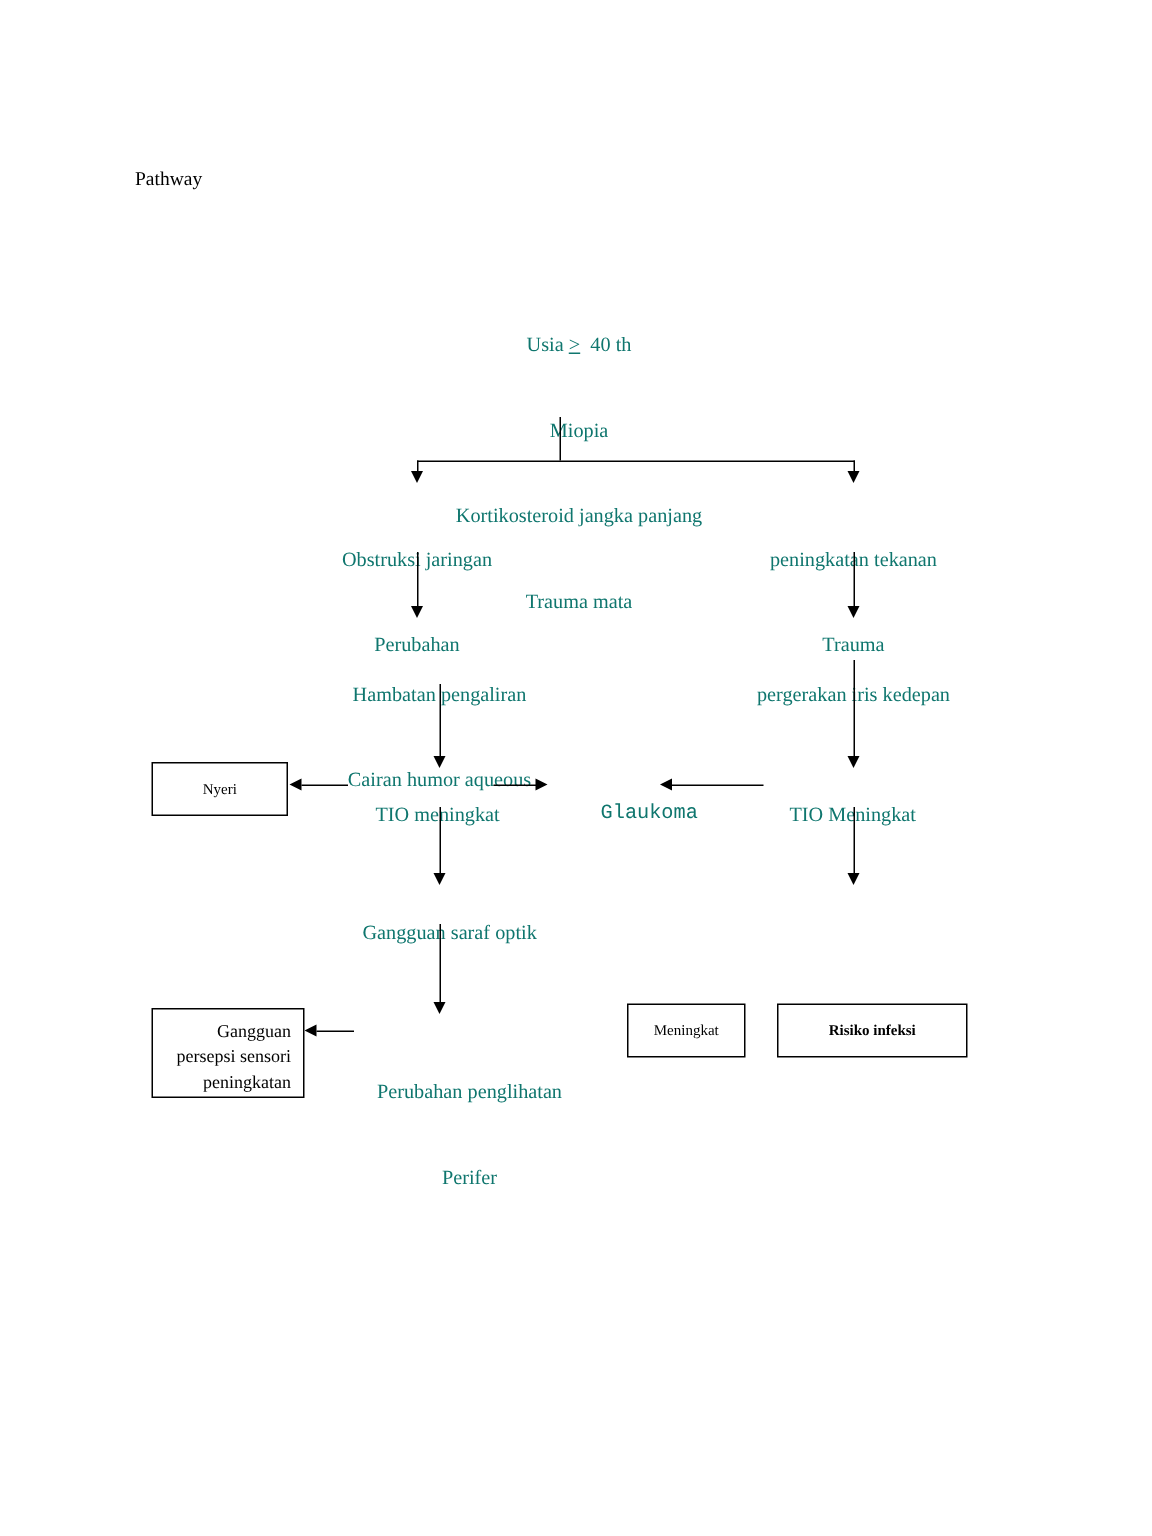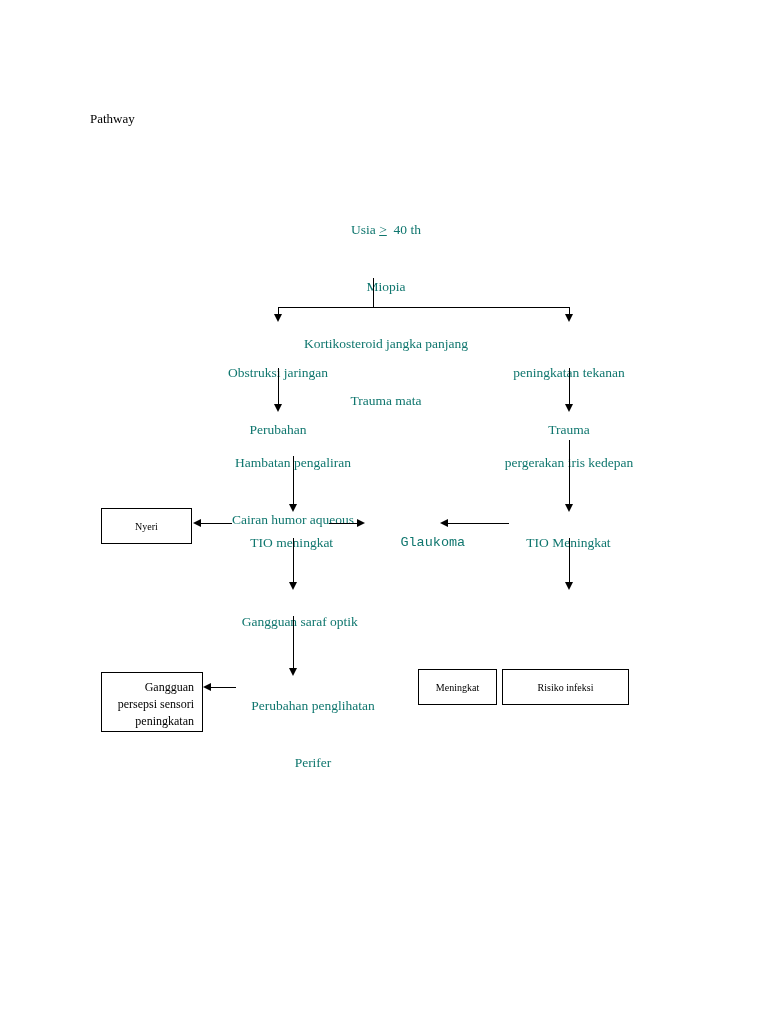--- a/index.html
+++ b/index.html
@@ -184,35 +184,35 @@
   <div class="arrow-down" style="left:564.5px; top:582px;"></div>
 
   <div class="label center" style="left:218px; top:593px; width:150px;">
     <span>Gangguan saraf optik</span>
   </div>
 
 
   <div class="vline" style="left:293px; top:616px; height:54px;"></div>
   <div class="arrow-down" style="left:288.5px; top:668px;"></div>
 
-  <div class="label center" style="left:233px; top:658px; width:160px;">
+  <div class="label center" style="left:233px; top:680px; width:160px;">
     <div>Perubahan penglihatan</div>
     <div>Perifer</div>
   </div>
 
   <div class="hline" style="left:211px; top:687px; width:25px;"></div>
   <div class="arrow-left" style="left:203px; top:682.5px;"></div>
 
   <div class="box box-left" style="left:101px; top:672px; width:102px; height:60px;">
     <div>Gangguan</div>
     <div>persepsi sensori</div>
     <div>peningkatan</div>
   </div>
 
   <div class="box box-center" style="left:418px; top:669px; width:79px; height:36px;">
     <span>Meningkat</span>
   </div>
 
-  <div class="box box-center" style="left:502px; top:669px; width:127px; height:36px;">
+  <div class="box box-center" style="left:518px; top:669px; width:127px; height:36px;font-weight:bold;">
     <span>Risiko infeksi</span>
   </div>
 
 </div>
 
 </body></html>

